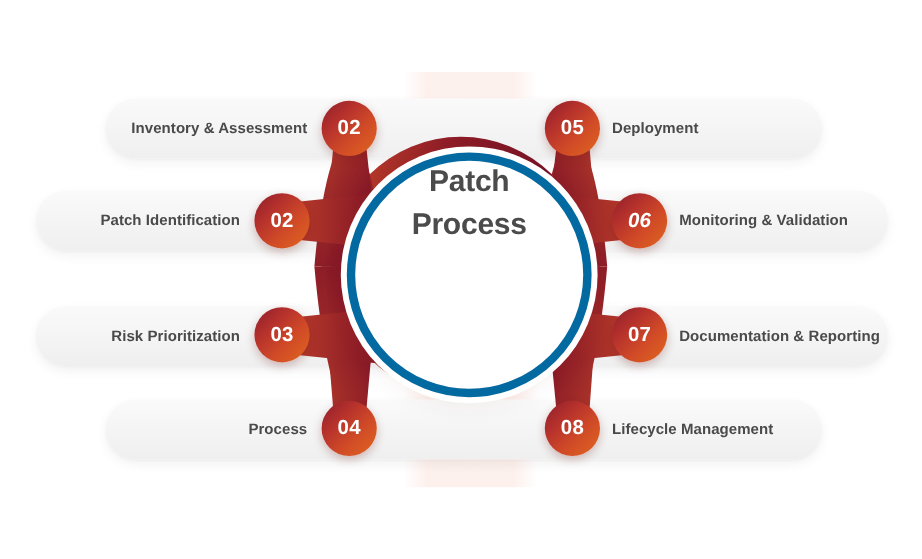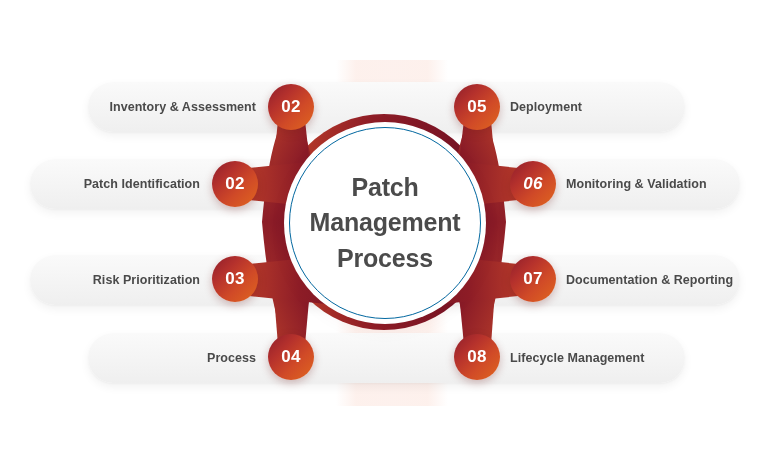--- a/index.html
+++ b/index.html
@@ -60,26 +60,26 @@
 
   
   .center-circle {
     position: absolute;
     left: 289px;
     top: 127px;
     width: 190px;
     height: 190px;
     border-radius: 50%;
     background: #ffffff;
-    border: 1px solid #0369a1;
+    border: 7px solid #0369a1;
     box-shadow: 0 0 0 5px #ffffff, 0 6px 22px rgba(120,30,25,0.07);
     display: flex;
     flex-direction: column;
     align-items: center;
-    justify-content: center;
+    justify-content: flex-start;
     text-align: center;
   }
   .center-title-line {
     color: #4b4b4b;
     font-size: 25px;
     font-weight: bold;
     line-height: 1.42;
     letter-spacing: -0.2px;
   }
 
@@ -199,21 +199,20 @@
     <path d="M278 345 L305 345 L316 222 L268 222 Z" fill="url(#petalGradBL)"></path>
     <path d="M464 345 L491 345 L500 222 L452 222 Z" fill="url(#petalGradBR)"></path>
     <path d="M230 170 L230 198 L384 214 L384 154 Z" fill="url(#petalGradL)"></path>
     <path d="M230 266 L230 294 L384 310 L384 250 Z" fill="url(#petalGradL)"></path>
     <path d="M538 170 L538 198 L384 214 L384 154 Z" fill="url(#petalGradR)"></path>
     <path d="M538 266 L538 294 L384 310 L384 250 Z" fill="url(#petalGradR)"></path>
   </svg>
 
   <div class="center-circle">
     <div class="center-title-line">Patch</div>
-    <div class="center-title-line">Management</div>
     <div class="center-title-line">Process</div>
   </div>
 
   <div class="badge b1">02</div>
   <div class="badge b2">02</div>
   <div class="badge b3">03</div>
   <div class="badge b4">04</div>
   <div class="badge b5">05</div>
   <div class="badge b6">06</div>
   <div class="badge b7">07</div>

